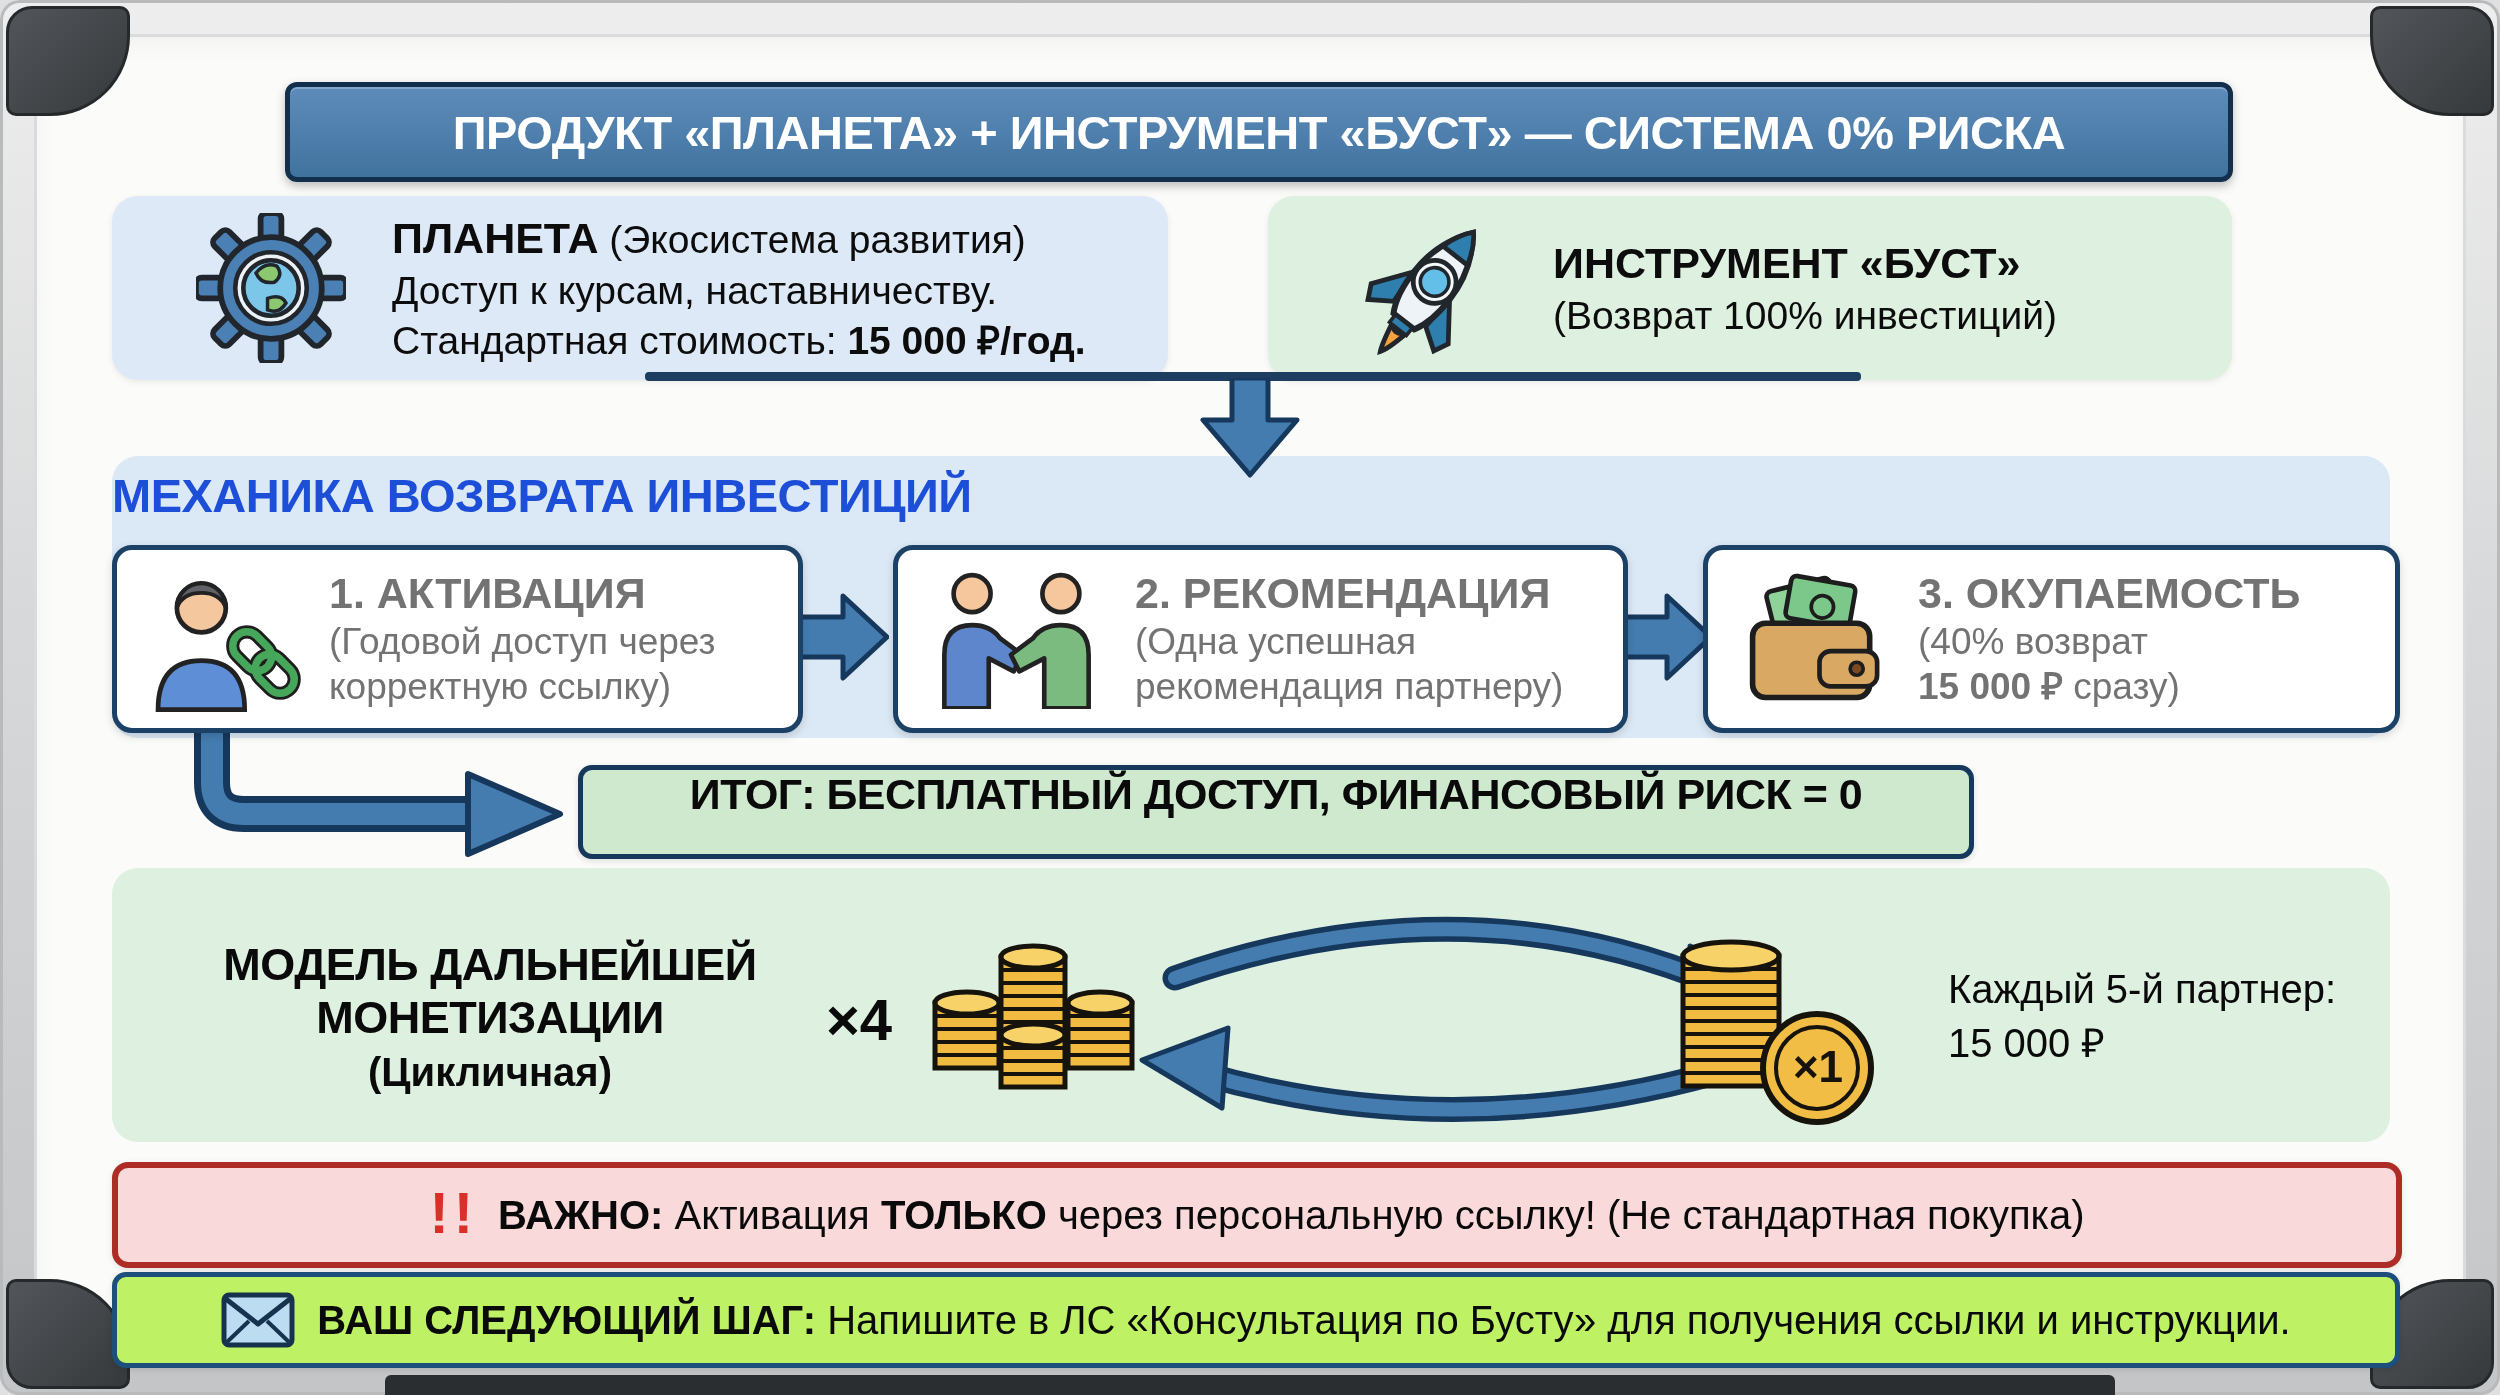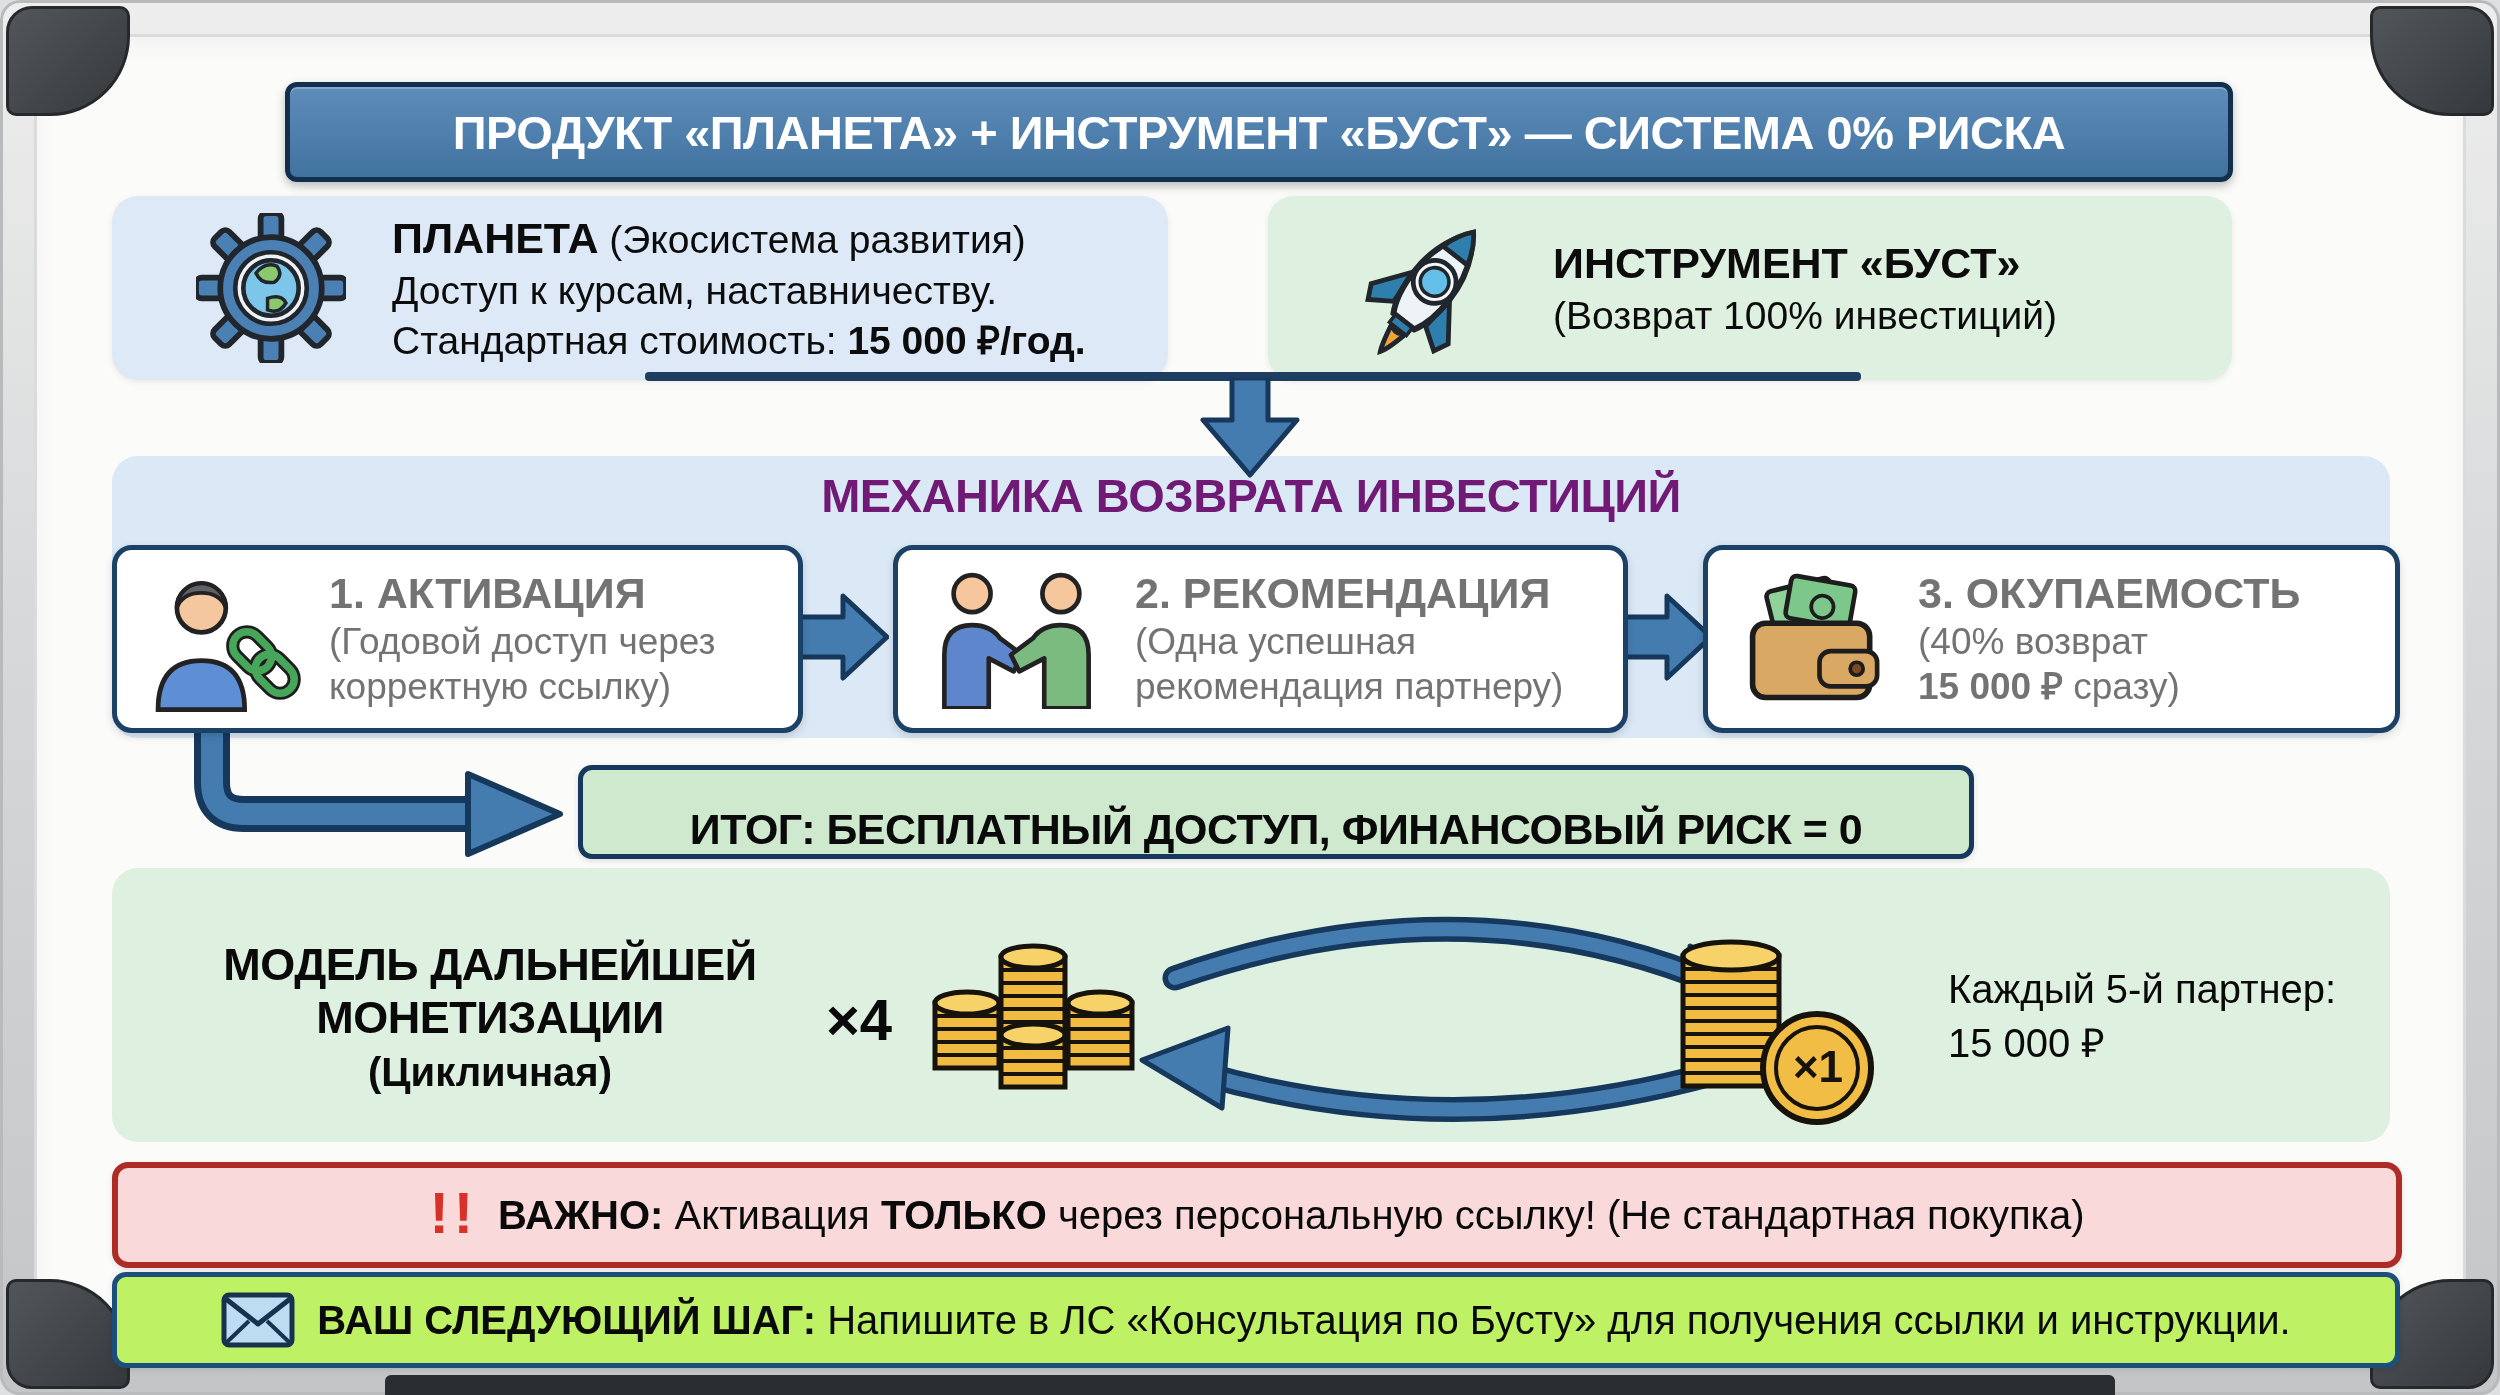--- a/index.html
+++ b/index.html
@@ -22,27 +22,27 @@
   .pbox{top:196px;height:184px;border-radius:26px;display:flex;align-items:center;box-shadow:0 2px 6px rgba(0,0,0,.08);}
   .pbox.blue{left:112px;width:1056px;background:#dde9f6;}
   .pbox.green{left:1268px;width:964px;background:#def0e0;align-items:center;}
   .pbox .icn{flex:0 0 auto;margin-left:84px;}
   .pbox .txt{margin-left:46px;color:#0c0c0c;font-size:39px;line-height:1.28;}
   .pbox .nm{font-size:43px;font-weight:700;}
   
   .bracket{left:645px;top:372px;width:1216px;height:9px;background:#1d3e60;border-radius:4px;z-index:4;}
   
   .mech{left:112px;top:456px;width:2278px;height:282px;background:#dbe8f5;border-radius:26px;}
-  .mech-h{left:112px;top:468px;width:2278px;text-align:center;font-size:47px;font-weight:700;color:#701a75;letter-spacing:-0.5px;}
+  .mech-h{left:112px;top:468px;width:2278px;font-size:47px;font-weight:700;color:#1d4ed8;letter-spacing:-0.5px;}
   .card{top:545px;height:178px;background:#ffffff;border:5px solid #1c4166;border-radius:20px;display:flex;align-items:center;box-shadow:0 3px 8px rgba(0,0,0,.15);z-index:3;}
   .card .ci{flex:0 0 auto;margin-left:26px;}
   .card .ct{margin-left:26px;margin-right:12px;color:#737373;}
   .card .ct .t1{font-size:43px;font-weight:700;line-height:1.15;}
   .card .ct .t2{font-size:37px;line-height:1.22;}
-  .result{left:578px;top:765px;width:1386px;height:84px;background:#cfe9cf;border:5px solid #16385c;border-radius:14px;display:flex;align-items:flex-end;justify-content:center;font-size:43px;font-weight:700;color:#0a0a0a;letter-spacing:-0.5px;box-shadow:0 2px 6px rgba(0,0,0,.12);}
+  .result{left:578px;top:765px;width:1386px;height:84px;background:#cfe9cf;border:5px solid #16385c;border-radius:14px;display:flex;align-items:flex-start;justify-content:center;font-size:43px;font-weight:700;color:#0a0a0a;letter-spacing:-0.5px;box-shadow:0 2px 6px rgba(0,0,0,.12);}
   
   .monet{left:112px;top:868px;width:2278px;height:274px;background:#def0e0;border-radius:26px;}
   .mtitle{left:140px;top:938px;width:700px;text-align:center;color:#0a0a0a;}
   .mtitle .l{font-size:45px;font-weight:700;line-height:1.18;letter-spacing:-0.5px;}
   .mtitle .s{font-size:40px;margin-top:6px;font-weight:bold;}
   .mult{left:826px;top:986px;font-size:58px;font-weight:700;color:#0a0a0a;}
   .ctext{left:1192px;top:955px;width:460px;font-size:40px;line-height:1.32;color:#0a0a0a;}
   .rtext{left:1948px;top:962px;width:420px;font-size:40px;line-height:1.35;color:#0a0a0a;}
   .badge{left:1767px;top:1042px;width:102px;text-align:center;font-size:44px;font-weight:700;color:#16120c;z-index:5;}
   

